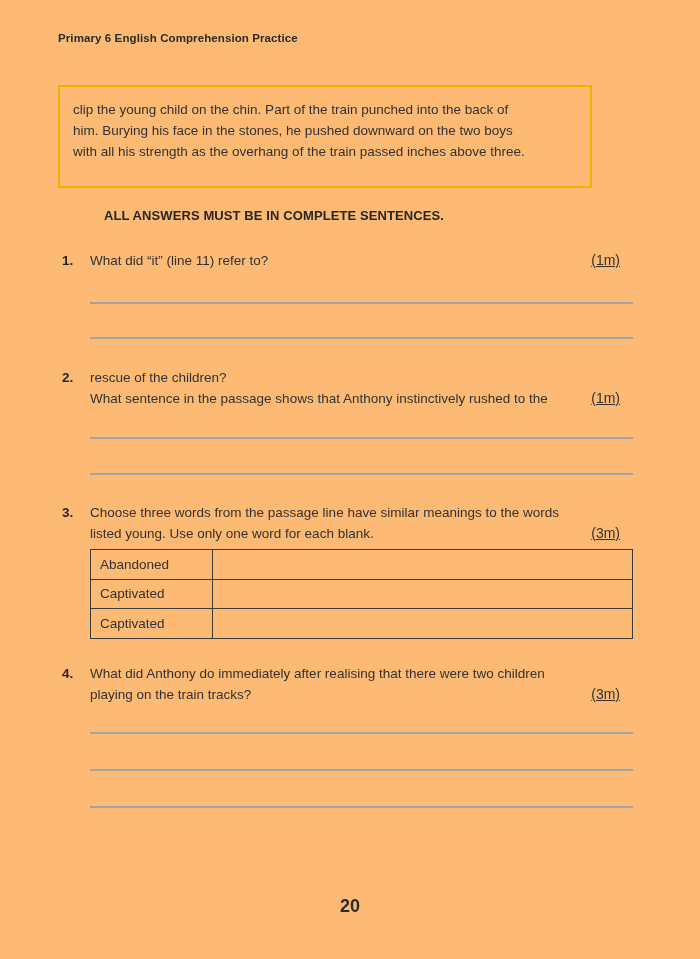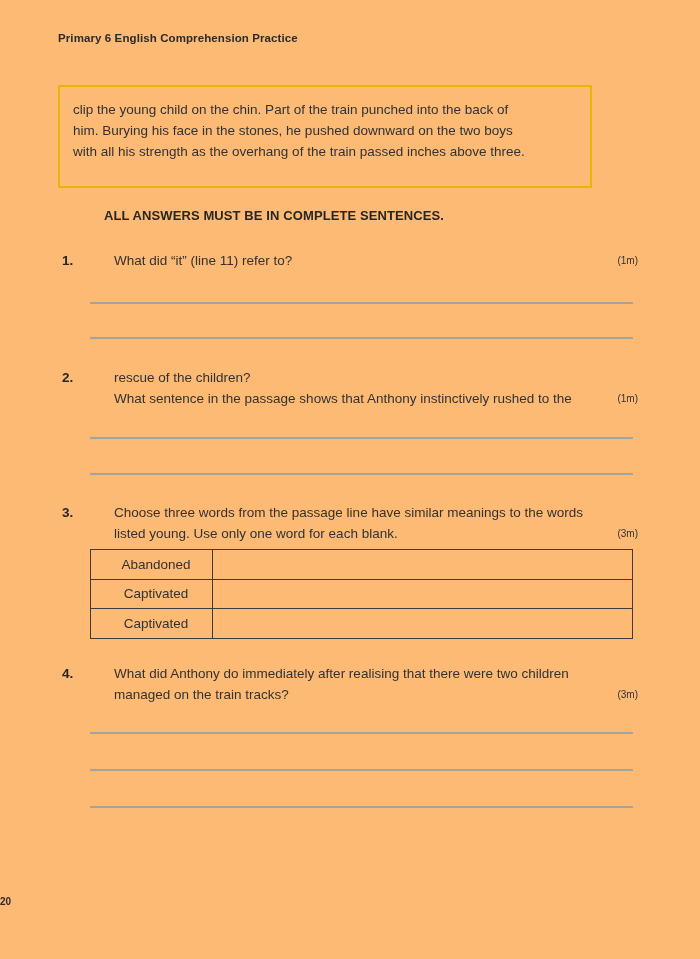--- a/index.html
+++ b/index.html
@@ -60,69 +60,69 @@
     width: 28px;
     flex: 0 0 28px;
     font-size: 13.5px;
     line-height: 21px;
     font-weight: 700;
     color: #262626;
   }
   .q-body {
     position: relative;
     width: 542px;
-    margin-left: 24px;
   }
   .q-line {
     font-size: 13.5px;
     line-height: 21px;
     color: #323232;
     white-space: nowrap;
   }
   .q-marks {
     position: absolute;
-    right: 18px;
+    right: 12px;
     bottom: 0;
-    font-size: 10px;
-    line-height: 21px;
-    color: #323232;
+    font-size: 14px;
+    line-height: 21px;
+    color: #323232;
+    text-decoration: underline;
   }
   .answer-line {
     position: absolute;
     left: 90px;
     width: 543px;
     height: 1.5px;
     background: #a3a3a3;
   }
   .synonym-table {
     position: absolute;
     left: 90px;
     top: 549px;
     width: 543px;
     border-collapse: collapse;
     table-layout: fixed;
-    text-align: center;
   }
   .synonym-table td {
     border: 1.2px solid #3c3c3c;
     height: 28.5px;
     font-size: 13.5px;
     color: #323232;
     padding: 0 0 0 9px;
     vertical-align: middle;
   }
   .synonym-table td.word-col {
     width: 112px;
   }
   .footer {
     position: absolute;
     left: 0;
     top: 896px;
     width: 100%;
-    font-size: 10px;
+    text-align: center;
+    font-size: 18px;
     font-weight: 700;
     color: #2b2b2b;
   }
 </style>
 </head>
 <body>
 
 <div class="page">
 
   <div class="header">Primary 6 English Comprehension Practice</div>
@@ -179,21 +179,21 @@
         <td class="word-col">Captivated</td>
         <td></td>
       </tr>
     </tbody>
   </table>
 
   <div class="question" style="top:663px;">
     <div class="q-num">4.</div>
     <div class="q-body">
       <div class="q-line">What did Anthony do immediately after realising that there were two children</div>
-      <div class="q-line">managed on the train tracks?</div>
+      <div class="q-line">playing on the train tracks?</div>
       <div class="q-marks">(3m)</div>
     </div>
   </div>
   <div class="answer-line" style="top:732px;"></div>
   <div class="answer-line" style="top:769px;"></div>
   <div class="answer-line" style="top:806px;"></div>
 
   <div class="footer">20</div>
 
 </div>

